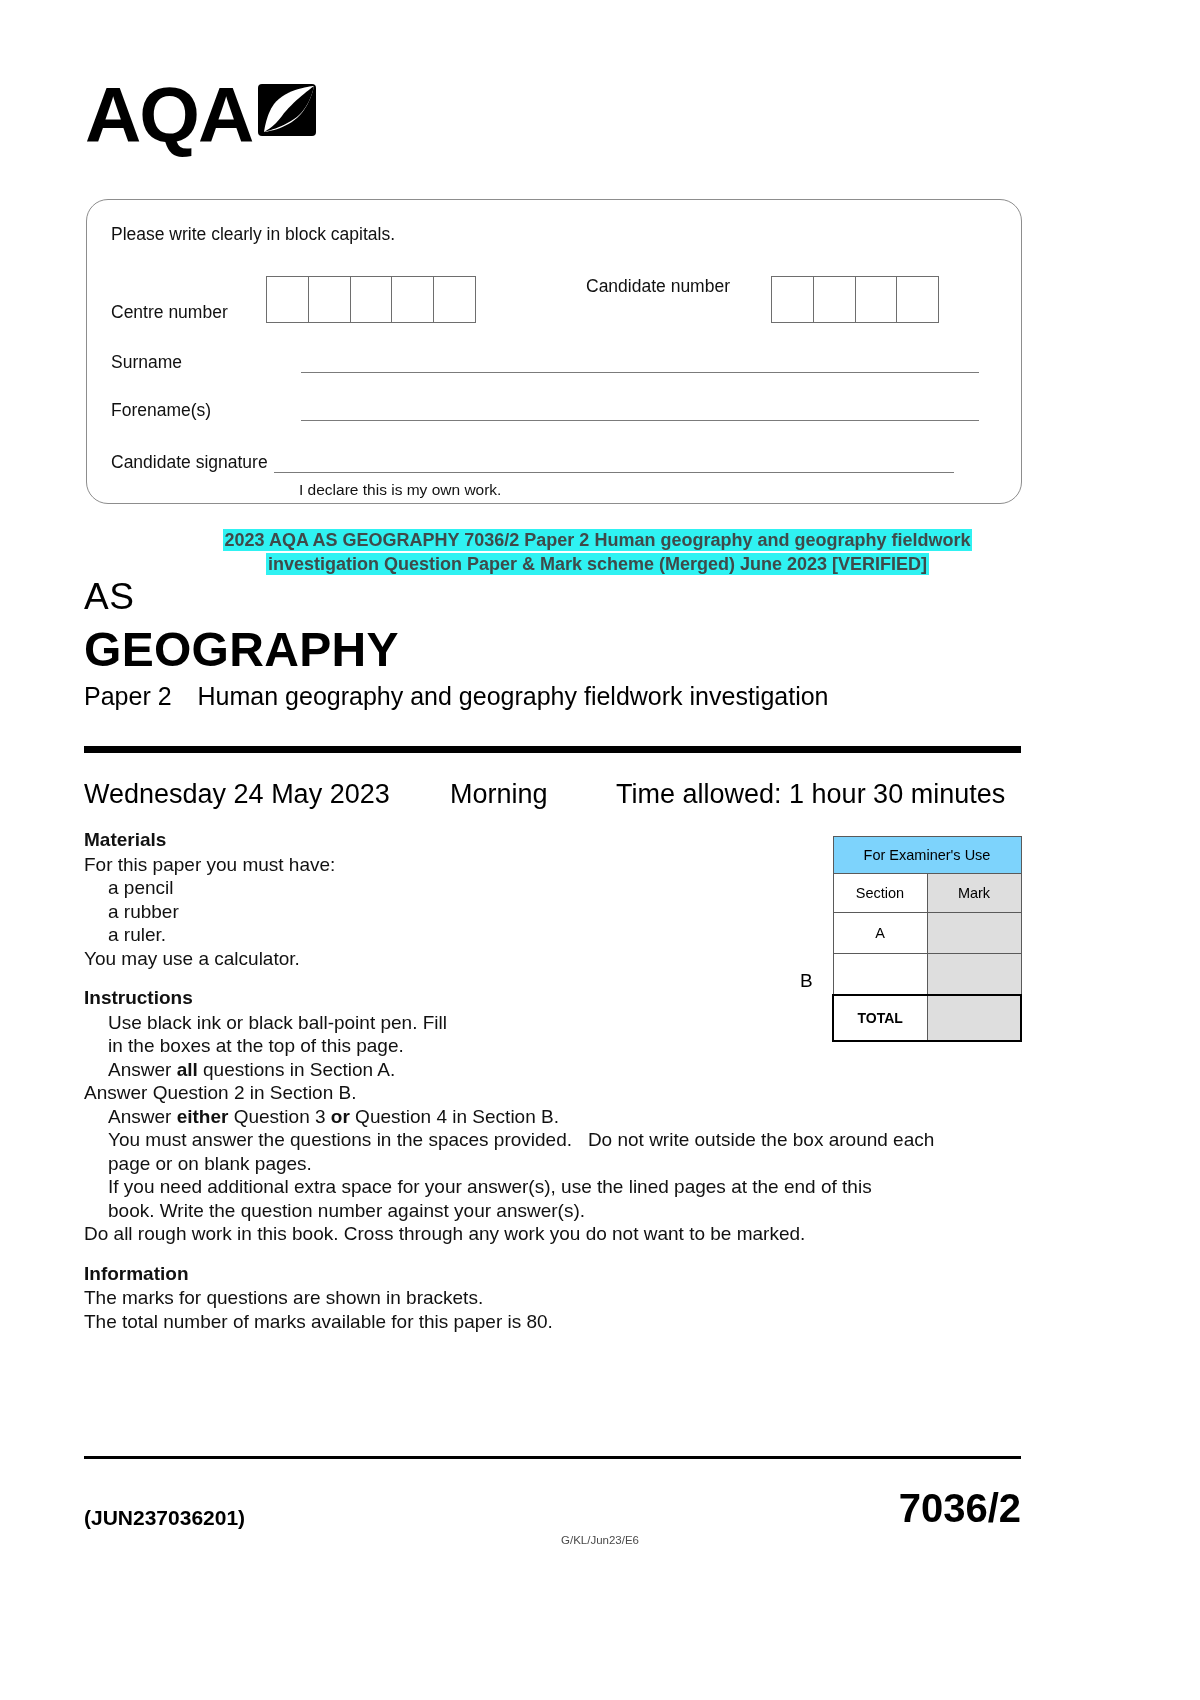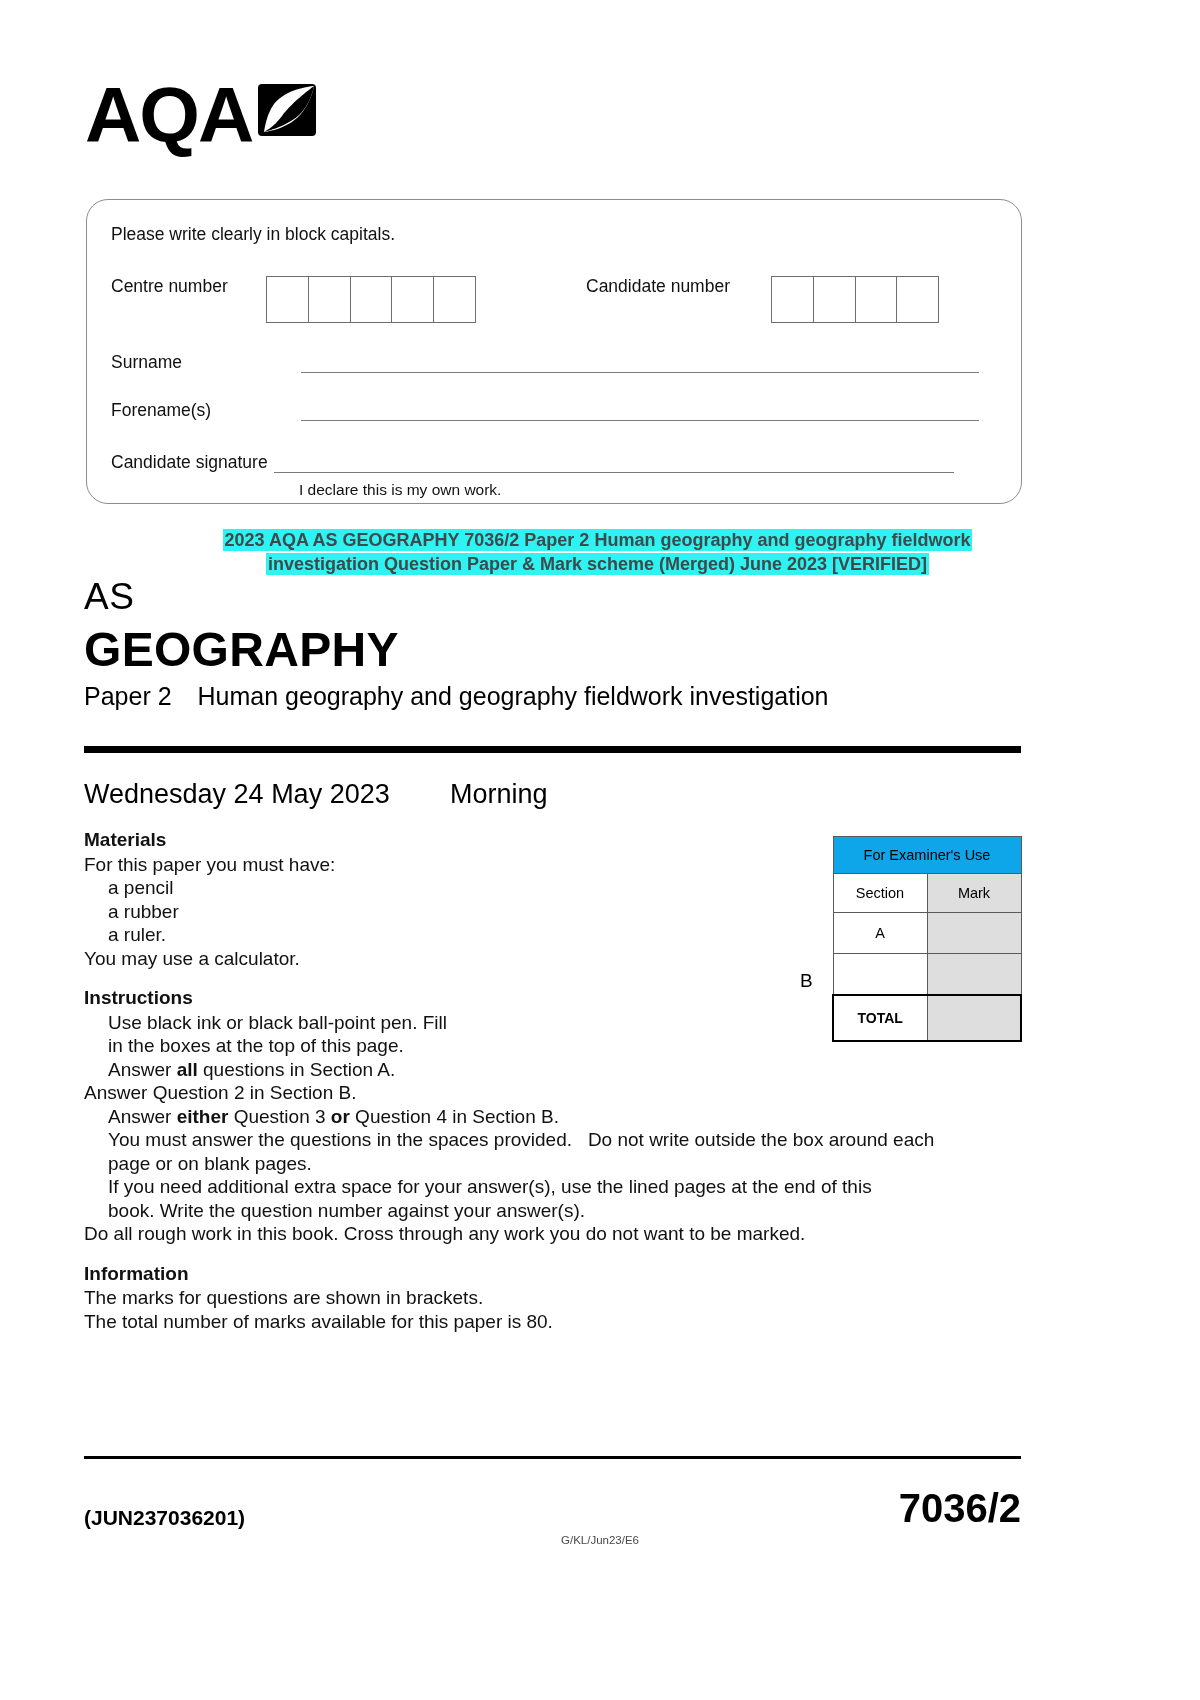--- a/index.html
+++ b/index.html
@@ -79,21 +79,21 @@
     box-sizing: border-box;
     margin-left: -1.2px;
     background: #fff;
   }
   .char-box:first-child { margin-left: 0; }
 
   .centre-row {
     left: 24px;
     top: 76px;
     display: flex;
-    align-items: flex-start;
+    align-items: flex-end;
   }
   .centre-row .field-label { width: 155px; }
   .cand-row {
     left: 499px;
     top: 76px;
     display: flex;
   }
   .cand-row .field-label { width: 185px; }
 
   .line-row {
@@ -218,21 +218,21 @@
     font-size: 14.5px;
   }
   .examiner-table td {
     border: 1.3px solid #5a5a5a;
     height: 40px;
     text-align: center;
     vertical-align: middle;
     padding: 0;
   }
   .ex-head {
-    background: #0ea5e9;
+    background: #7dd3fc;
     font-size: 14.5px;
     height: 36px !important;
   }
   .ex-sub { background: #fff; height: 38px !important; }
   .ex-mark-cell { background: #dedede; width: 50%; }
   .ex-sec-cell  { background: #fff; width: 50%; }
   .ex-total-row td {
     border-top: 2.4px solid #000;
     border-bottom: 2.4px solid #000;
     font-weight: bold;
@@ -348,20 +348,21 @@
   <div class="title-subject">GEOGRAPHY</div>
   <div class="title-paper">
     <span class="paper-no">Paper 2</span><span>Human geography and geography fieldwork investigation</span>
   </div>
 
   <div class="rule-thick"></div>
 
   <div class="exam-line">
     <div class="exam-date">Wednesday 24 May 2023</div>
     <div class="exam-session">Morning</div>
+    <div class="exam-time">Time allowed: 1 hour 30 minutes</div>
   </div>
 
   <div class="info-col">
     <h3>Materials</h3>
     <p>For this paper you must have:</p>
     <p class="indent-1">a  pencil</p>
     <p class="indent-1">a rubber</p>
     <p class="indent-1">a ruler.</p>
     <p>You may use a calculator.</p>
 

